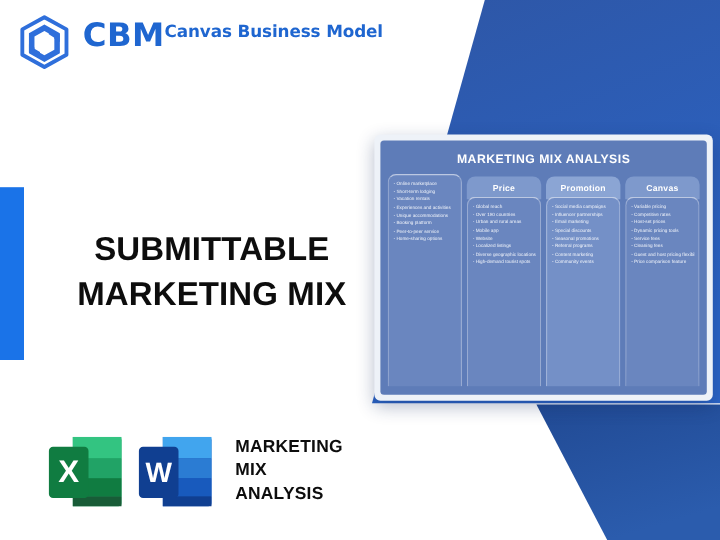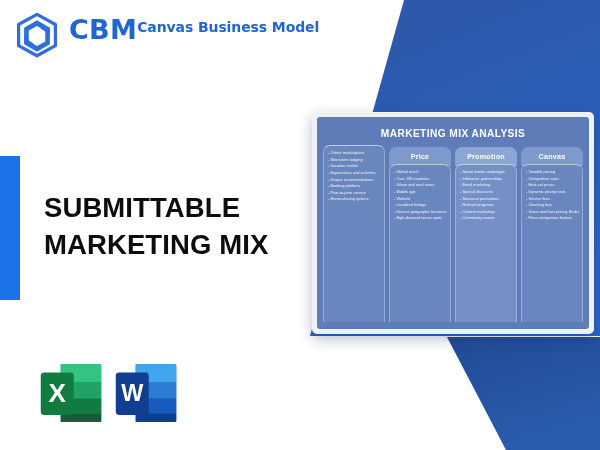--- a/index.html
+++ b/index.html
@@ -82,21 +82,21 @@
     position: absolute;
     left: 44px;
     top: 172px;
     width: 265px;
     font-size: 27.5px;
     font-weight: bold;
     line-height: 1.33;
     color: #0d0d0d;
     letter-spacing: 0.1px;
   }
-  .page-title .line { display: block; white-space: nowrap; }
+  .page-title .line { display: block; white-space: nowrap; text-align: center; }
 
   
   .mix-card {
     position: absolute;
     left: 312px;
     top: 112px;
     width: 282px;
     height: 222px;
     background: #eef2f8;
     border-radius: 5px;
@@ -309,15 +309,20 @@
     <svg class="office-icon" viewBox="0 0 96 100">
       <path d="M33 8 H88 A4 4 0 0 1 92 12 V88 A4 4 0 0 1 88 92 H33 Z" fill="#185abd"></path>
       <rect x="33" y="8" width="59" height="26" fill="#41a5ee"></rect>
       <rect x="33" y="34" width="59" height="24" fill="#2b7cd3"></rect>
       <rect x="33" y="58" width="59" height="22" fill="#185abd"></rect>
       <rect x="33" y="80" width="59" height="12" fill="#103f91"></rect>
       <rect x="4" y="20" width="48" height="62" rx="5" fill="#103f91"></rect>
       <text x="28" y="62" font-family="'Liberation Sans', sans-serif" font-size="34" font-weight="bold" fill="#ffffff" text-anchor="middle">W</text>
     </svg>
 
+    <div class="bottom-caption">
+      <span class="line">MARKETING</span>
+      <span class="line">MIX</span>
+      <span class="line">ANALYSIS</span>
+    </div>
   </div>
 
 </div>
 
 </body></html>

